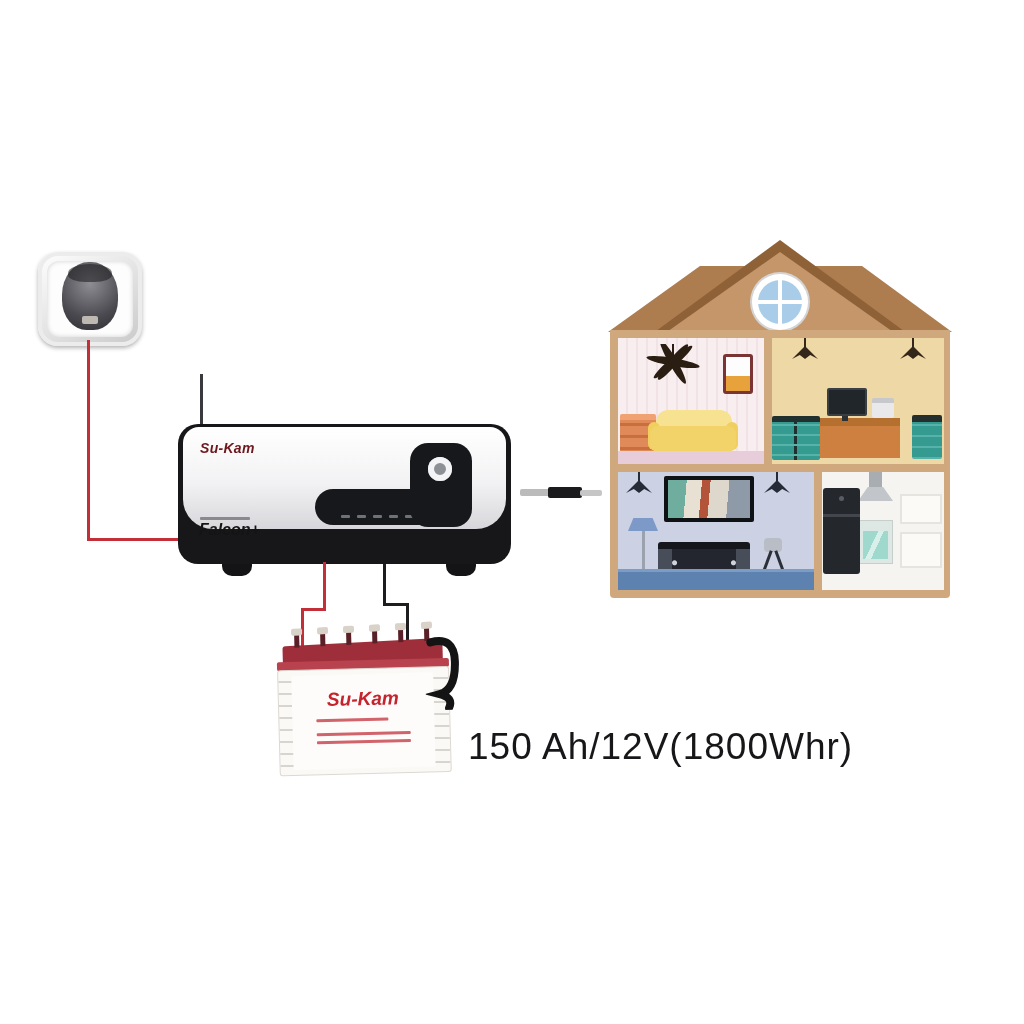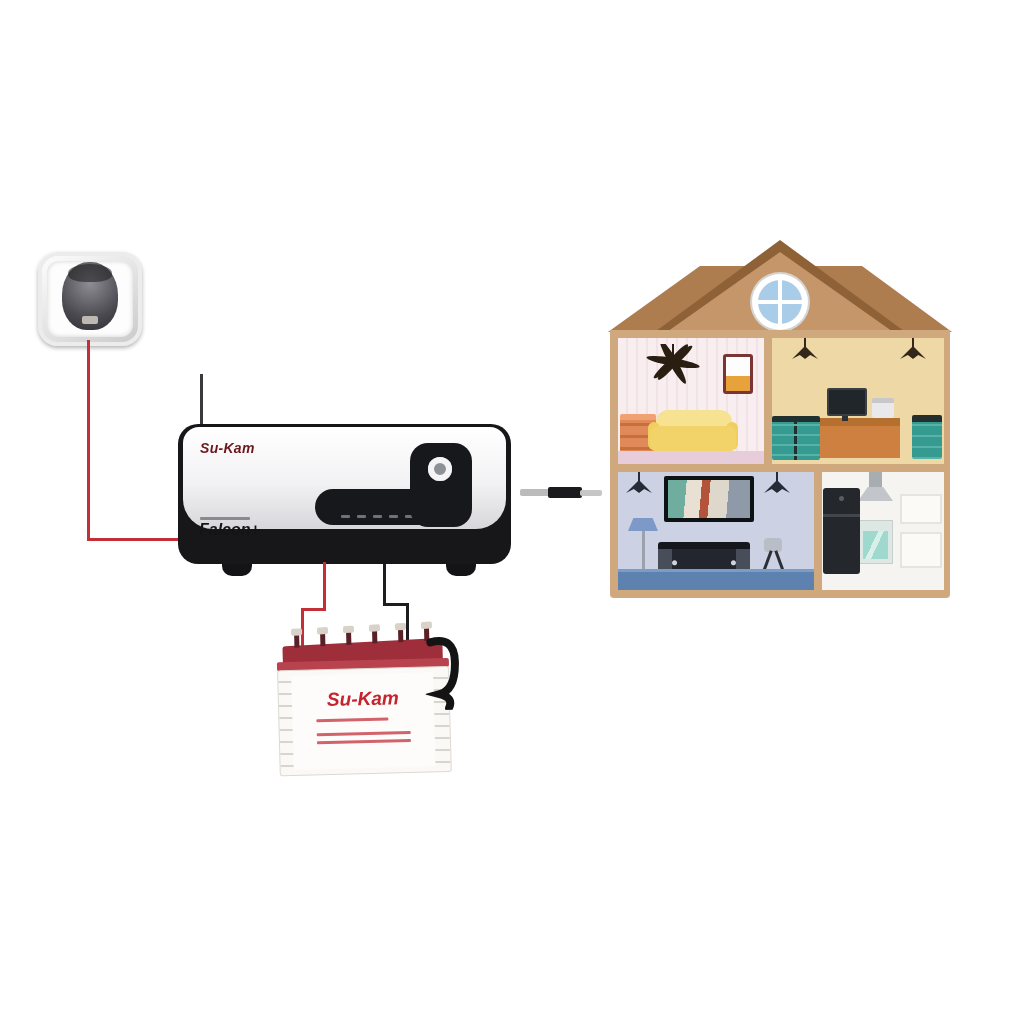--- a/index.html
+++ b/index.html
@@ -303,14 +303,15 @@
       <div class="abs bat-brand" data-name="battery-brand-logo">Su-Kam</div>
       <div class="abs bat-line" style="top:44px;width:72px;" data-name="battery-fine-print"></div>
       <div class="abs bat-line" style="top:58px;width:94px;" data-name="battery-fine-print"></div>
       <div class="abs bat-line" style="top:66px;width:94px;" data-name="battery-fine-print"></div>
     </div>
     <svg class="abs bat-handle" width="36" height="76" viewBox="0 0 36 76" data-name="battery-handle-icon">
       <path d="M6 8 q24 -6 24 20 q0 28 -16 32 q14 4 9 14" stroke="#141414" stroke-width="8" fill="none" stroke-linecap="round"></path>
     </svg>
   </div>
 
+  <div class="abs spec-label" style="left:468px;top:726px;font-size:37px;" data-name="battery-spec-label">150 Ah/12V(1800Whr)</div>
 
 </div>
 
 </body></html>

